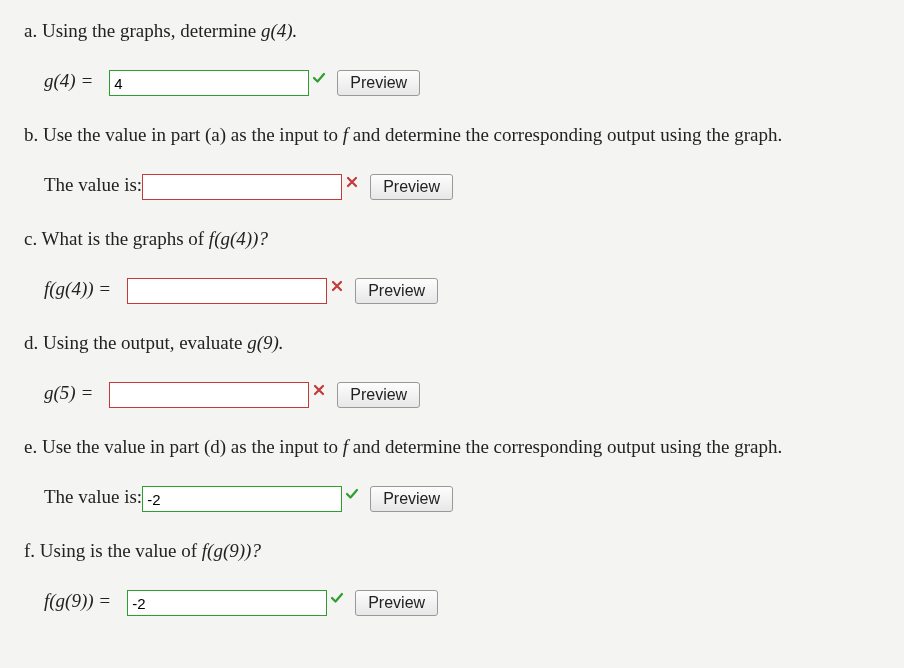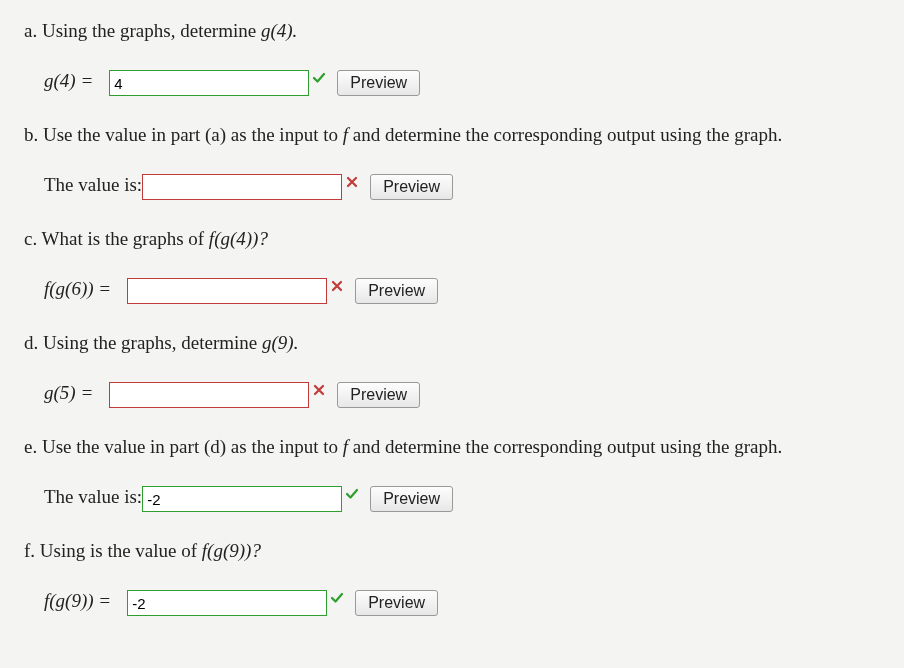--- a/index.html
+++ b/index.html
@@ -89,32 +89,32 @@
         <path d="M2 2 L10 10 M10 2 L2 10" stroke="#c23a3a" stroke-width="2.2" stroke-linecap="round"></path>
       </svg>
   </span>
   <button class="preview-btn">Preview</button>
 </div>
 
 <div class="question">
   <span>c. What is the graphs of </span><span class="label-math">f(g(4))?</span>
 </div>
 <div class="answer-row">
-  <span class="label-math">f(g(6)) = </span>
+  <span class="label-math">f(g(4)) = </span>
   <input class="answer incorrect" value="" style="">
   <span class="status-icon">
     <svg width="12" height="12" viewBox="0 0 12 12">
         <path d="M2 2 L10 10 M10 2 L2 10" stroke="#c23a3a" stroke-width="2.2" stroke-linecap="round"></path>
       </svg>
   </span>
   <button class="preview-btn">Preview</button>
 </div>
 
 <div class="question">
-  <span>d. Using the graphs, determine </span><span class="label-math">g(9).</span>
+  <span>d. Using the output, evaluate </span><span class="label-math">g(9).</span>
 </div>
 <div class="answer-row">
   <span class="label-math">g(5) = </span>
   <input class="answer incorrect" value="" style="">
   <span class="status-icon">
     <svg width="12" height="12" viewBox="0 0 12 12">
         <path d="M2 2 L10 10 M10 2 L2 10" stroke="#c23a3a" stroke-width="2.2" stroke-linecap="round"></path>
       </svg>
   </span>
   <button class="preview-btn">Preview</button>

